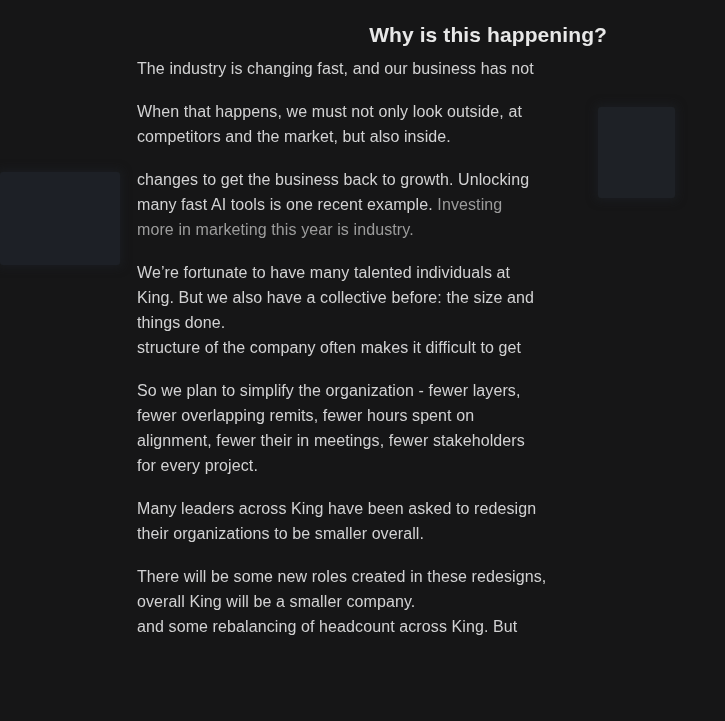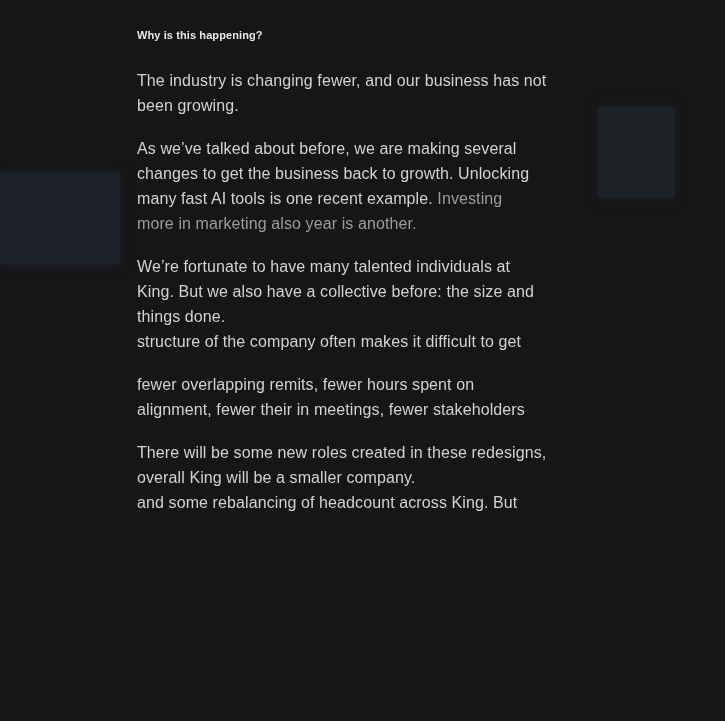--- a/index.html
+++ b/index.html
@@ -20,27 +20,28 @@
   }
   .peek-left  { left: 0;     top: 172px; width: 120px; height: 93px; background: #1d2026; }
   .peek-right { left: 598px; top: 107px; width: 77px;  height: 91px; }
   .content {
     position: absolute;
     left: 137px;
     top: 24px;
     width: 470px;
   }
   .title {
-    font-size: 11px;
+    font-size: 21px;
     font-weight: 700;
     line-height: 22px;
     letter-spacing: 0.1px;
     color: var(--title-color, #e8e8e8);
-    margin-bottom: 22px;
+    margin-bottom: 10px;
     white-space: nowrap;
+    text-align: right;
   }
   .para { margin-bottom: 18px; }
   .line {
     font-size: 16px;
     line-height: 25px;
     letter-spacing: 0.1px;
     color: var(--text-color, #d2d2d3);
     white-space: nowrap;
   }
   .dim { color: var(--dim-text-color, #9c9c9c); }
@@ -49,46 +50,54 @@
 <body>
 
 <div class="peek peek-left"></div>
 <div class="peek peek-right"></div>
 
 <div class="content">
 
   <div class="title">Why is this happening?</div>
 
   <div class="para">
-    <div class="line">The industry is changing fewer, and our business has not</div>
-    <div class="line">been growing.</div>
+    <div class="line">The industry is changing fast, and our business has not</div>
   </div>
 
+  <div class="para">
+    <div class="line">When that happens, we must not only look outside, at</div>
+    <div class="line">competitors and the market, but also inside.</div>
+  </div>
 
   <div class="para">
-    <div class="line">As we’ve talked about before, we are making several</div>
     <div class="line">changes to get the business back to growth. Unlocking</div>
     <div class="line">
       <span>many fast AI tools is one recent example. </span><span class="dim">Investing</span>
     </div>
-    <div class="line dim">more in marketing also year is another.</div>
+    <div class="line dim">more in marketing this year is industry.</div>
   </div>
 
   <div class="para">
     <div class="line">We’re fortunate to have many talented individuals at</div>
     <div class="line">King. But we also have a collective before: the size and</div>
     <div class="line">things done.</div>
     <div class="line">structure of the company often makes it difficult to get</div>
   </div>
 
   <div class="para">
+    <div class="line">So we plan to simplify the organization - fewer layers,</div>
     <div class="line">fewer overlapping remits, fewer hours spent on</div>
     <div class="line">alignment, fewer their in meetings, fewer stakeholders</div>
+    <div class="line">for every project.</div>
   </div>
 
+  <div class="para">
+    <div class="line">Many leaders across King have been asked to redesign</div>
+    <div class="line">their organizations to be smaller overall.</div>
+  </div>
 
   <div class="para">
     <div class="line">There will be some new roles created in these redesigns,</div>
     <div class="line">overall King will be a smaller company.</div>
     <div class="line">and some rebalancing of headcount across King. But</div>
   </div>
 
 </div>
 
 </body></html>

